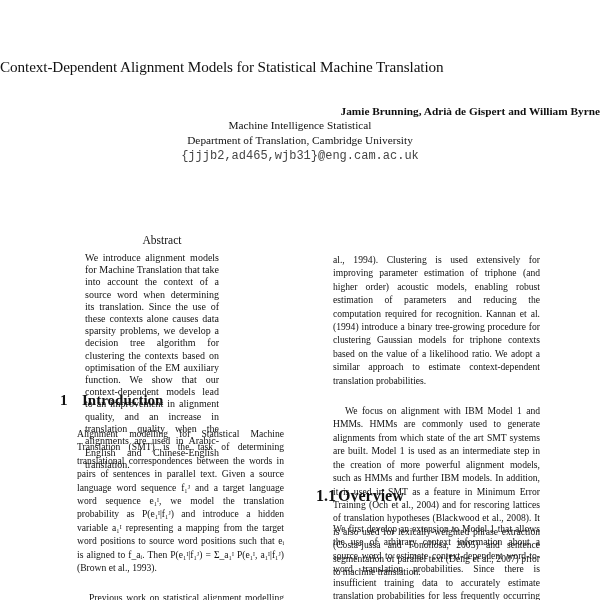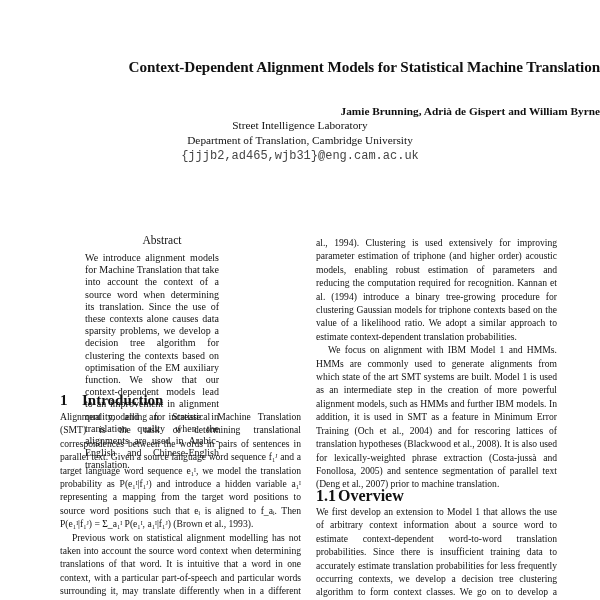--- a/index.html
+++ b/index.html
@@ -1,44 +1,44 @@
 <!DOCTYPE html>
 <html><head>
 <meta charset="utf-8">
 <style>
   html, body { margin: 0; padding: 0; background: #ffffff; }
   body { width: 600px; height: 600px; overflow: hidden; position: relative; font-family: "Liberation Serif", "DejaVu Serif", serif; color: #111; }
   .page { position: absolute; left: 0; top: 0; width: 600px; height: 600px; }
-  .title { position: absolute; left: 0; width: 600px; top: 58px; text-align: right; font-weight: bold; font-size: 15.2px; letter-spacing: -0.1px; }
+  .title { position: absolute; left: 0; width: 600px; top: 58px; text-align: left; font-weight: normal; font-size: 15.2px; letter-spacing: -0.1px; }
   .authors { position: absolute; left: 0; width: 600px; top: 104px; text-align: right; font-weight: bold; font-size: 11.3px; line-height: 14px; }
   .affil { position: absolute; left: 0; width: 600px; top: 118px; text-align: center; font-size: 11.3px; line-height: 15.3px; }
   .affil div { white-space: nowrap; }
   .email { font-family: "Liberation Mono", "DejaVu Sans Mono", monospace; font-size: 12px; color: #444; }
   .abs-head { position: absolute; left: 62px; width: 200px; top: 234px; text-align: center; font-weight: normal; font-size: 11.5px; }
   .abs-body { position: absolute; left: 85px; width: 134px; top: 252px; font-size: 10px; line-height: 12.2px; text-align: justify; }
   .col { position: absolute; font-size: 9.6px; line-height: 13.4px; text-align: justify; }
   .left-col { left: 60px; width: 241px; }
   .right-col { left: 316px; width: 241px; }
   .sec-head { position: absolute; font-weight: bold; font-size: 15px; }
   .subsec-head { position: absolute; font-weight: bold; font-size: 16px; }
   .sec-head .num, .subsec-head .num { display: inline-block; width: 22px; }
-  p { margin: 0; }
+  p { margin: 17px; }
   .indent { text-indent: 12px; }
 </style>
 </head>
 <body>
 
 <div class="page">
 
   <div class="title">Context-Dependent Alignment Models for Statistical Machine Translation</div>
 
   <div class="authors">Jamie Brunning, Adrià de Gispert and William Byrne</div>
 
   <div class="affil">
-    <div>Street Intelligence Laboratory</div>
+    <div>Machine Intelligence Statistical</div>
     <div>Department of Translation, Cambridge University</div>
     <div class="email">{jjjb2,ad465,wjb31}@eng.cam.ac.uk</div>
   </div>
 
   <div class="abs-head">Abstract</div>
   <div class="abs-body">We introduce alignment models for Machine Translation that take into account the context of a source word when determining its translation. Since the use of these contexts alone causes data sparsity problems, we develop a decision tree algorithm for clustering the contexts based on optimisation of the EM auxiliary function. We show that our context-dependent models lead to an improvement in alignment quality, and an increase in translation quality when the alignments are used in Arabic-English and Chinese-English translation.</div>
 
   <div class="sec-head" style="left:60px; top:392px;">
     <span class="num">1</span><span>Introduction</span>
   </div>

